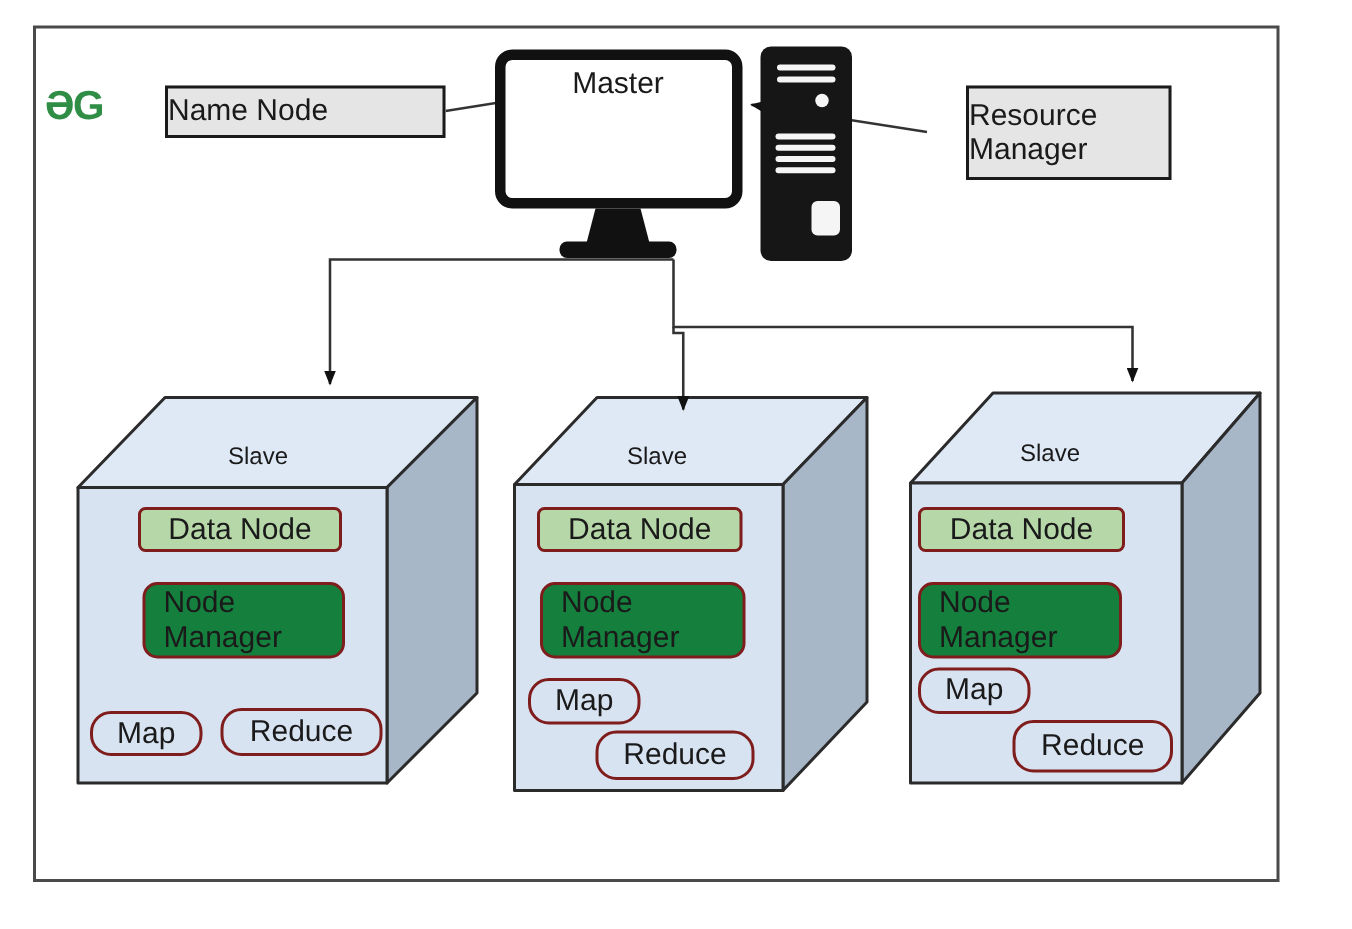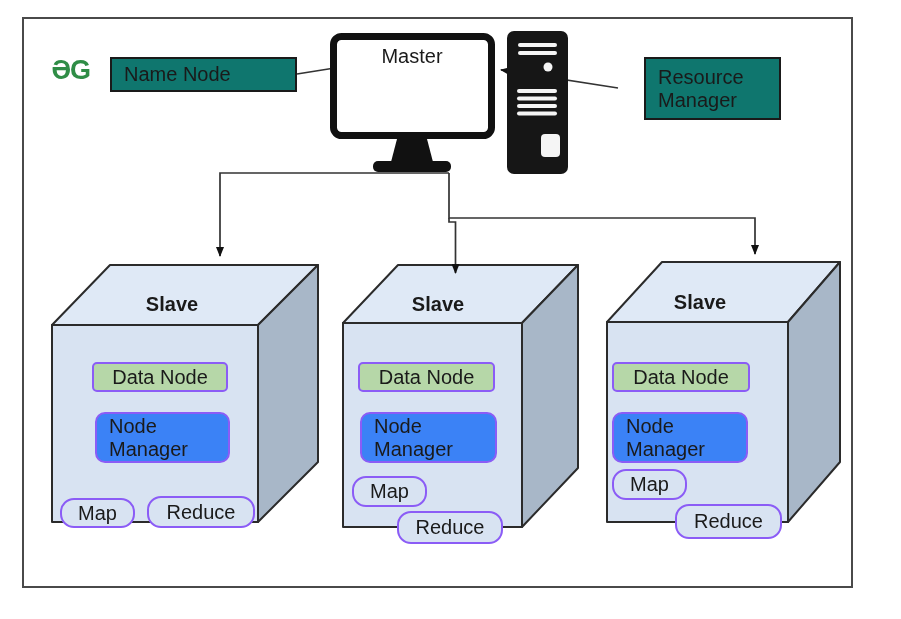--- a/index.html
+++ b/index.html
@@ -10,26 +10,26 @@
   }
   .abs { position:absolute; box-sizing:border-box; }
   #frame {
     left:22px; top:17px; width:831px; height:571px;
     border:2px solid #4a4a4a; pointer-events:none;
   }
   #artwork { left:0; top:0; }
   .lbl { display:flex; align-items:center; font-size:20px; line-height:23px; }
   .center { justify-content:center; text-align:center; }
   .pre { white-space:pre-line; }
-  .greenbox { background:#0f766e; border:2px solid #1a1a1a; padding-left:12px; }
-  .pill { border:2px solid #8b5cf6; border-radius:8px;margin-top:24px; }
+  .greenbox { background:#e5e5e5; border:2px solid #1a1a1a; }
+  .pill { border:2px solid #7f1d1d; border-radius:8px; }
   .datanode { background:#b6d7a8; border-radius:5px; }
-  .nodemgr { background:#3b82f6; border-radius:10px; padding-left:12px; }
+  .nodemgr { background:#15803d; border-radius:10px; padding-left:12px; }
   .mapreduce { background:#d8e3f2;border-radius:14px; }
-  .slave-title { font-size:20px;font-weight:bold; }
+  .slave-title { font-size:16px; }
   #logo { font-size:27px; font-weight:bold; letter-spacing:-1px; color:#2f8d46; }
 </style>
 </head>
 <body>
 
 <div id="canvas">
 
   <svg id="artwork" class="abs" width="901" height="619" viewBox="0 0 901 619">
     <defs>
       <marker id="arr" viewBox="0 0 10 8" refX="9" refY="4" markerWidth="10" markerHeight="8" orient="auto" markerUnits="userSpaceOnUse">
@@ -77,21 +77,21 @@
       <rect x="517" y="89" width="40" height="4" rx="2" fill="#f5f5f5"></rect>
       <rect x="517" y="96.5" width="40" height="4" rx="2" fill="#f5f5f5"></rect>
       <rect x="517" y="104" width="40" height="4" rx="2" fill="#f5f5f5"></rect>
       <rect x="517" y="111.5" width="40" height="4" rx="2" fill="#f5f5f5"></rect>
       <rect x="541" y="134" width="19" height="23" rx="4" fill="#f5f5f5"></rect>
     </g>
   </svg>
 
   <div id="frame" class="abs"></div>
 
-  <div id="logo" class="abs" style="left:30px; top:55px; width:60px; height:30px;text-align:right;">ƏG</div>
+  <div id="logo" class="abs" style="left:30px; top:55px; width:60px; height:30px;">ƏG</div>
 
   <div class="abs lbl greenbox" style="left:110px; top:57px; width:187px; height:35px;">Name Node</div>
 
   <div class="abs lbl center" style="left:336px; top:44px; width:152px; height:24px;">Master</div>
 
   <div class="abs lbl greenbox pre" style="left:644px; top:57px; width:137px; height:63px;">Resource
 Manager</div>
 
   <div class="abs lbl center slave-title" style="left:112px; top:292px; width:120px; height:24px;">Slave</div>
   <div class="abs lbl center pill datanode" style="left:92px; top:338px; width:136px; height:30px;">Data Node</div>

